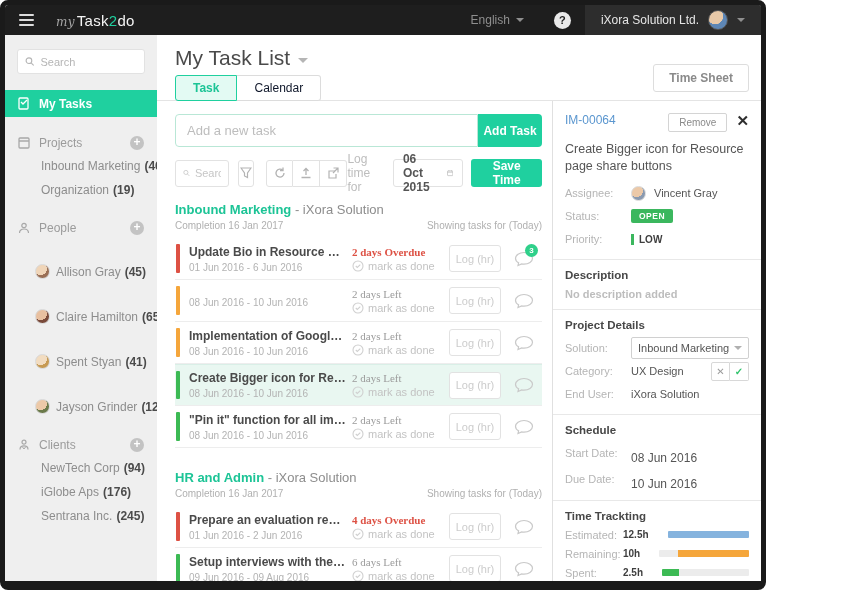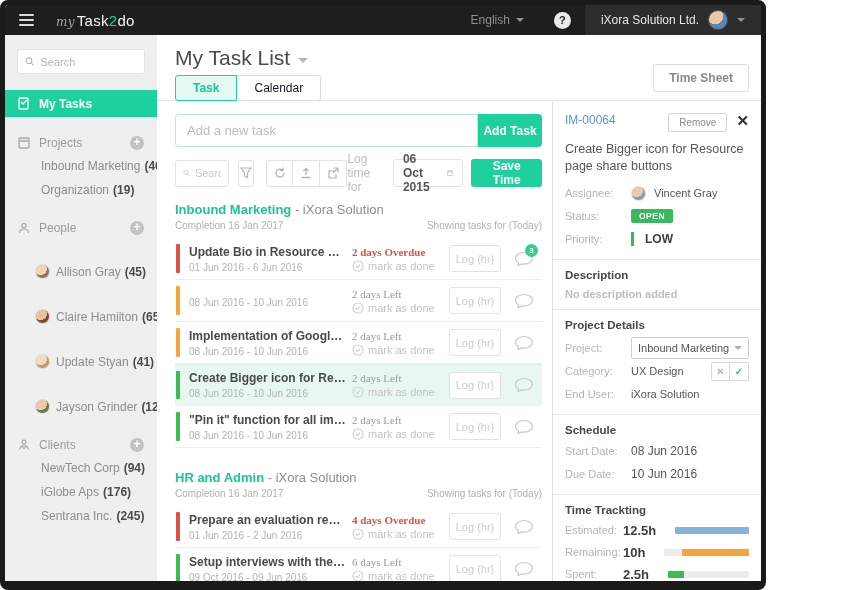--- a/index.html
+++ b/index.html
@@ -115,36 +115,36 @@
   .remove-btn { margin-left:auto; border:1px solid #d4d4d4; border-radius:2px; background:#fff; padding:3px 10px;
                 font-size:10px; color:#8a8a8a; cursor:pointer; font-family:inherit; }
   .close-x { margin-left:9px; font-size:15px; font-weight:bold; color:#2e2e2e; cursor:pointer; line-height:1; }
   .dp-title { margin-top:9px; font-size:12.5px; color:#555; line-height:1.35; }
   .dp-field { display:flex; align-items:center; min-height:21px; margin-top:2px; }
   .dp-label { flex:0 0 66px; color:#b5b5b5; }
   .dp-val { color:#555; }
   .asg { display:flex; align-items:center; gap:6px; color:#555; }
   .open-badge { background:#3bb75e; color:#fff; font-size:8.5px; font-weight:bold; letter-spacing:.5px;
                 padding:2px 8px; border-radius:2px; }
-  .prio { border-left:3px solid #3bb75e; padding-left:11px; font-size:12px; font-weight:bold; color:#3e3e3e; }
+  .prio { border-left:3px solid #3bb75e; padding-left:5px; font-size:10px; font-weight:bold; color:#3e3e3e; }
   .dp-div { border-top:1px solid #e8e8e8; margin:9px -12px; }
   .dp-h { font-size:11.5px; font-weight:bold; color:#474747; }
   .dp-muted { color:#bdbdbd; margin-top:7px;font-weight:bold; }
   .dp-select { flex:1; border:1px solid #d0d0d0; border-radius:2px; height:22px; display:flex; align-items:center;
                padding:0 6px; color:#555; cursor:pointer; background:#fff; }
   .dp-select .caret { margin-left:auto; border-top-color:#b0b0b0; }
   .cat-btns { margin-left:auto; display:flex; }
   .cat-btn { width:19px; height:19px; border:1px solid #d8d8d8; background:#fff; display:flex; align-items:center;
              justify-content:center; font-size:10px; cursor:pointer; }
   .cat-btn.x { color:#9b9b9b; border-radius:2px 0 0 2px; }
   .cat-btn.ok { color:#2fc36b; border-left:none; border-radius:0 2px 2px 0; font-weight:bold; }
-  .sched-val { color:#555; font-size:12px; }
+  .sched-val { color:#555; font-size:12px;margin-top:10px; }
   .tt-row { display:flex; align-items:center; margin-top:7px; }
   .tt-label { flex:0 0 58px; color:#b5b5b5; }
-  .tt-val { flex:0 0 30px; text-align:right; font-weight:bold; color:#3e3e3e; padding-right:19px; font-size:13px; }
+  .tt-val { flex:0 0 30px; text-align:right; font-weight:bold; color:#3e3e3e; padding-right:19px; font-size:10px; }
   .tt-track { flex:1; height:7px; background:#ececec; display:flex; overflow:hidden; border-radius:1px; }
   .seg { height:100%; }
   .seg.blue { background:#85b3de; width:100%; }
   .seg.gap20 { width:21%; }
   .seg.orange { background:#f5a63b; width:79%; }
   .seg.green20 { background:#3cba54; width:20%; }
   .view-logs { text-align:right; color:#4a90d2; margin-top:8px; cursor:pointer; }
   svg { display:block; }
 </style>
 </head>
@@ -236,21 +236,21 @@
             <span>Allison Gray</span>
             <span class="count">(45)</span>
           </div>
         <div class="sb-sub withav">
             <span class="mini-av av2"></span>
             <span>Claire Hamilton</span>
             <span class="count">(65)</span>
           </div>
         <div class="sb-sub withav">
             <span class="mini-av av3"></span>
-            <span>Update Styan</span>
+            <span>Spent Styan</span>
             <span class="count">(41)</span>
           </div>
         <div class="sb-sub withav">
             <span class="mini-av av4"></span>
             <span>Jayson Grinder</span>
             <span class="count">(12)</span>
           </div>
       </div>
 
       <div class="sb-group">
@@ -507,21 +507,21 @@
                   <svg width="20" height="16" viewBox="0 0 20 16">
                     <path d="M10 1.5 c4.7 0 8.5 2.6 8.5 5.8 s-3.8 5.8 -8.5 5.8 c-.8 0 -1.6 -.07 -2.3 -.2 L4 14.5 l.6 -2.6 C2.6 10.8 1.5 9.2 1.5 7.3 C1.5 4.1 5.3 1.5 10 1.5 Z" fill="none" stroke="currentColor" stroke-width="1.2"></path>
                   </svg>
                 </div>
             </div>
 
             <div class="task-row">
               <span class="pbar green"></span>
               <div class="task-main">
                   <div class="task-title">Setup interviews with the prospective candidates for SQA</div>
-                  <div class="task-dates">09 Oct 2016 - 09 Jun 2016</div>
+                  <div class="task-dates">09 Jun 2016 - 09 Aug 2016</div>
                 </div>
               <div class="task-status">
                   <div class="status-line">6 days Left</div>
                 <div class="markdone">
                     <svg width="12" height="12" viewBox="0 0 12 12">
                       <circle cx="6" cy="6" r="5" fill="none" stroke="#d0d0d0" stroke-width="1.1"></circle>
                       <path d="M3.8 6 l1.5 1.5 L8.3 4.6" fill="none" stroke="#d0d0d0" stroke-width="1.1"></path>
                     </svg>
                     <span>mark as done</span>
                   </div>
@@ -564,21 +564,21 @@
           </div>
 
           <div class="dp-div"></div>
           <div class="dp-h">Description</div>
           <div class="dp-muted">No description added</div>
 
           <div class="dp-div"></div>
           <div class="dp-h">Project Details</div>
           <div style="margin-top:6px">
             <div class="dp-field">
-                <span class="dp-label">Project:</span>
+                <span class="dp-label">Solution:</span>
               <span class="dp-select">
                   <span>Inbound Marketing</span>
                   <span class="caret"></span>
                 </span>
               </div>
             <div class="dp-field">
                 <span class="dp-label">Category:</span>
               <span class="dp-val">UX Design</span>
               <span class="cat-btns">
                   <span class="cat-btn x">✕</span>

